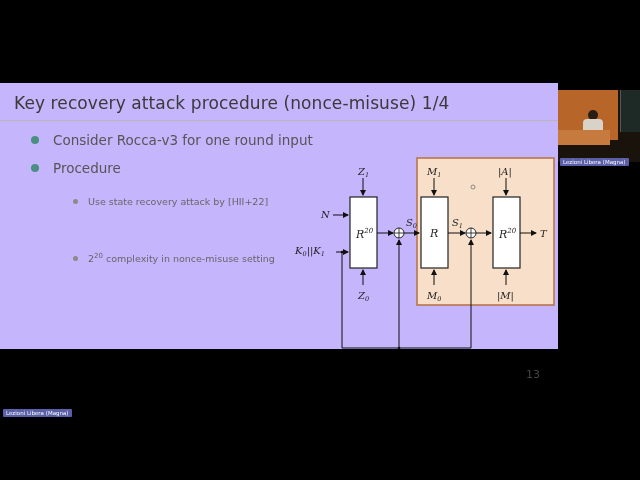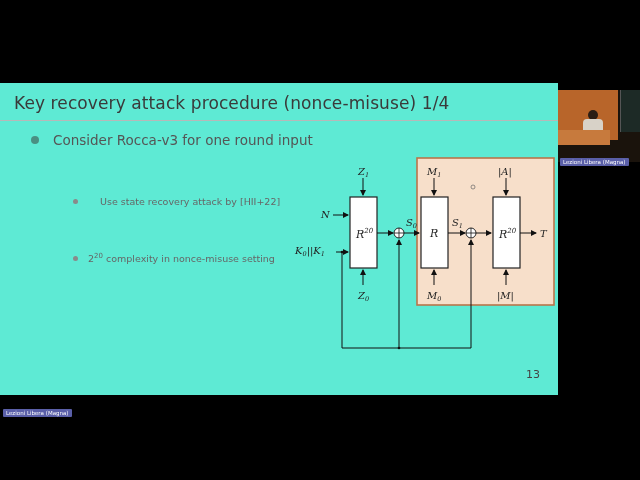--- a/index.html
+++ b/index.html
@@ -1,18 +1,18 @@
 <!DOCTYPE html>
 <html><head>
 <meta charset="utf-8">
 <style>
   html, body { margin:0; padding:0; }
   body { width:640px; height:480px; background:#000; position:relative; overflow:hidden;
          font-family:"DejaVu Sans", "Liberation Sans", sans-serif; }
-  .slide { position:absolute; left:0; top:83px; width:558px; height:312px; background:#5eead4; }
+  .slide { position:absolute; left:0; top:83px; width:558px; height:266px; background:#c4b5fd; }
   .title { position:absolute; left:14px; top:10px; font-size:17px; color:#3a3a3a; letter-spacing:0.1px; white-space:nowrap; }
   .title-divider { position:absolute; left:0; top:37px; width:558px; height:1px; background:#b8b8b8; }
   .bullet-row { position:absolute; display:flex; align-items:center; white-space:nowrap; }
   .dot-l1 { width:8px; height:8px; border-radius:50%; background:#4a8f82; margin-right:14px; }
   .txt-l1 { font-size:13.5px; color:#555; }
   .num-row { position:absolute; left:51px; top:96px; font-size:11px; color:#666; white-space:nowrap; }
   .num-row .n { display:inline-block; width:22px; }
   .dot-l2 { width:5px; height:5px; border-radius:50%; background:#8a8a8a; margin-right:10px; }
   .txt-l2 { font-size:9.5px; color:#666; }
   sup { font-size:7px; }
@@ -31,23 +31,27 @@
 <body>
 
 <div class="slide">
   <div class="title">Key recovery attack procedure (nonce-misuse) 1/4</div>
   <div class="title-divider"></div>
 
   <div class="bullet-row" style="left:31px; top:49px;">
     <span class="dot-l1"></span>
     <span class="txt-l1">Consider Rocca-v3 for one round input</span>
   </div>
+  <div class="bullet-row" style="left:31px; top:77px;">
+    <span class="dot-l1"></span>
+    <span class="txt-l1">Procedure</span>
+  </div>
 
 
-  <div class="bullet-row" style="left:73px; top:113px;gap:12px;">
+  <div class="bullet-row" style="left:73px; top:113px;">
     <span class="dot-l2"></span>
     <span class="txt-l2">Use state recovery attack by [HII+22]</span>
   </div>
   <div class="bullet-row" style="left:73px; top:126px;margin-top:43px;">
     <span class="dot-l2"></span>
     <span class="txt-l2"><span>2</span><sup>20</sup><span> complexity in nonce-misuse setting</span></span>
   </div>
 
   <svg class="diagram" width="558" height="314" viewBox="0 0 558 314">
     <defs>

